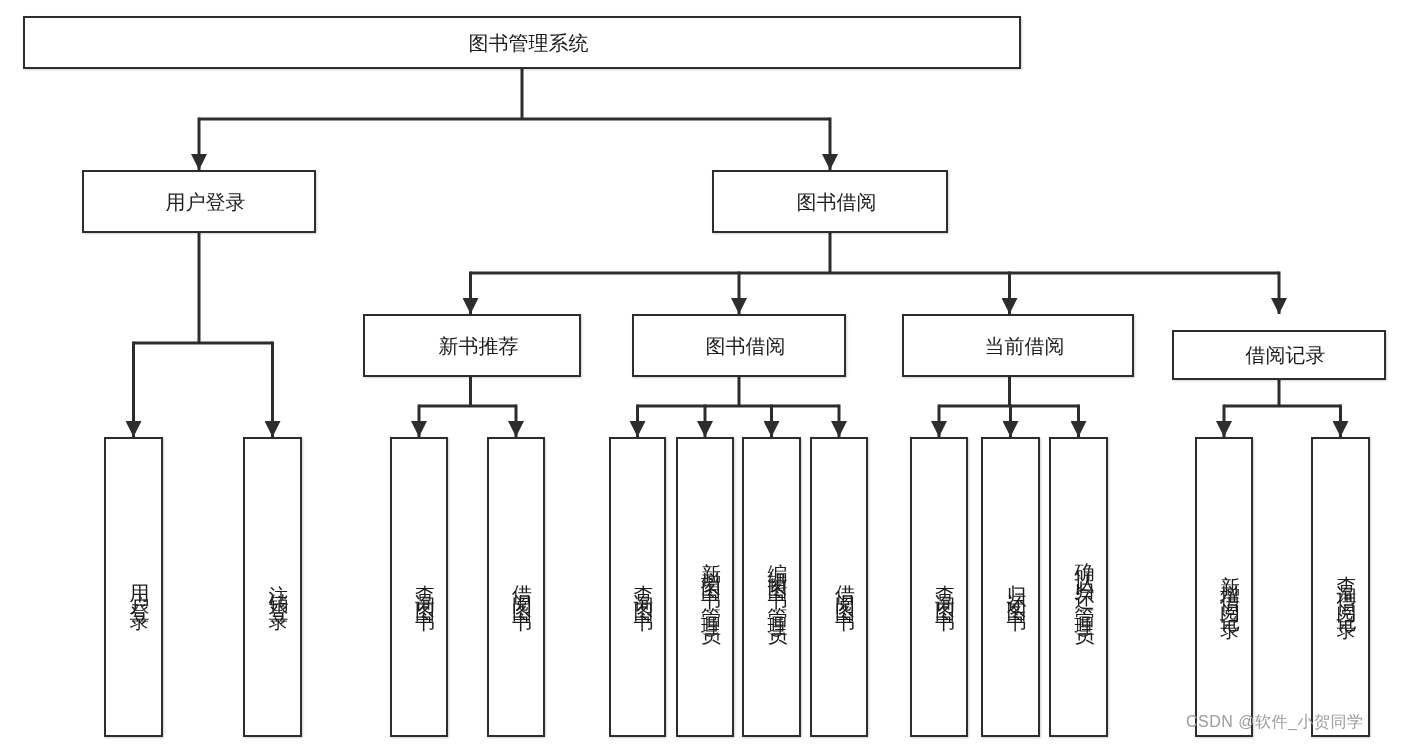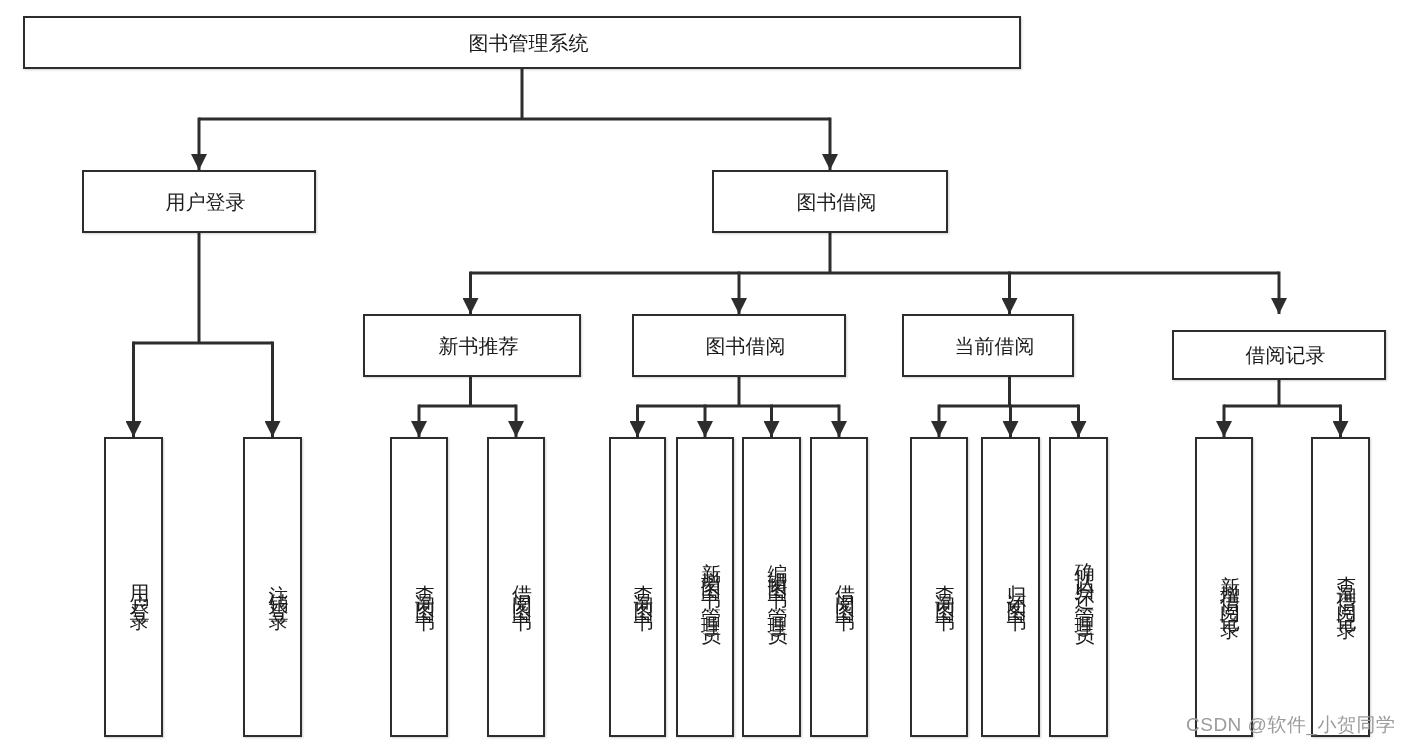--- a/index.html
+++ b/index.html
@@ -39,21 +39,21 @@
   .box-v span {
     writing-mode: vertical-rl;
     letter-spacing: 9px;
     font-size: 20px;
     color: #1b1b1b;
   }
   .watermark {
     position: absolute;
     left: 1186px;
     top: 712px;
-    font-size: 19px;
+    font-size: 16px;
     color: #9b9b9b;
     letter-spacing: 0.5px;
     white-space: nowrap;
   }
 </style>
 </head>
 <body>
 
 <div class="stage">
 
@@ -117,21 +117,21 @@
   <div class="box" style="left:712px;top:170px;width:236px;height:63px">
     <span>图书借阅</span>
   </div>
 
   <div class="box" style="left:363px;top:314px;width:218px;height:63px">
     <span>新书推荐</span>
   </div>
   <div class="box" style="left:632px;top:314px;width:214px;height:63px">
     <span>图书借阅</span>
   </div>
-  <div class="box" style="left:902px;top:314px;width:172px;height:63px">
+  <div class="box" style="left:902px;top:314px;width:232px;height:63px">
     <span>当前借阅</span>
   </div>
   <div class="box" style="left:1172px;top:330px;width:214px;height:50px">
     <span>借阅记录</span>
   </div>
 
   <div class="box box-v" style="left:104px;top:437px;width:59px;height:300px">
     <span>用户登录</span>
   </div>
   <div class="box box-v" style="left:243px;top:437px;width:59px;height:300px">

